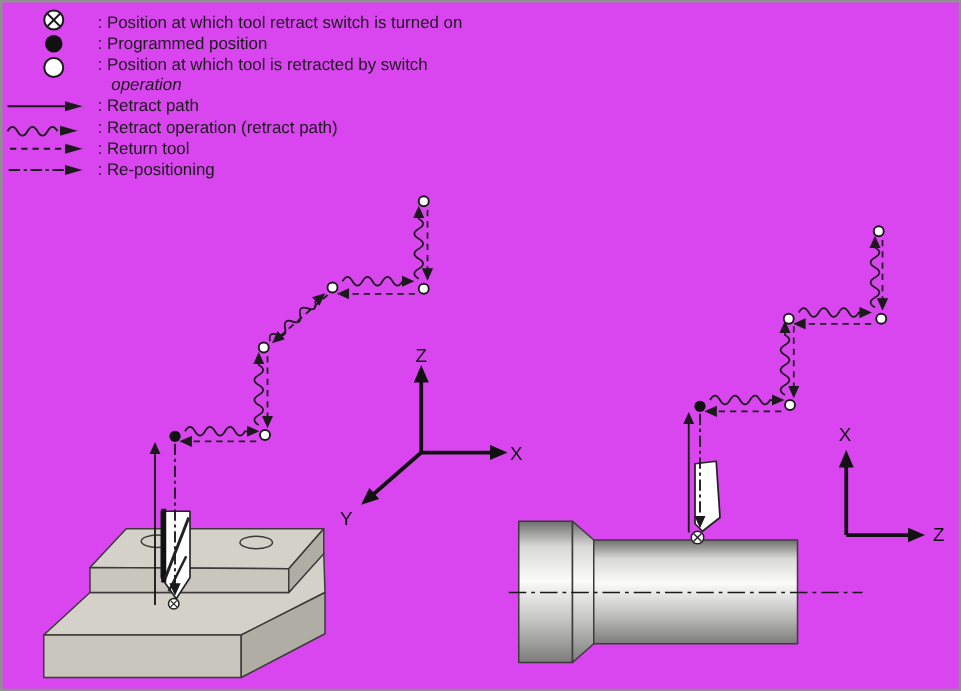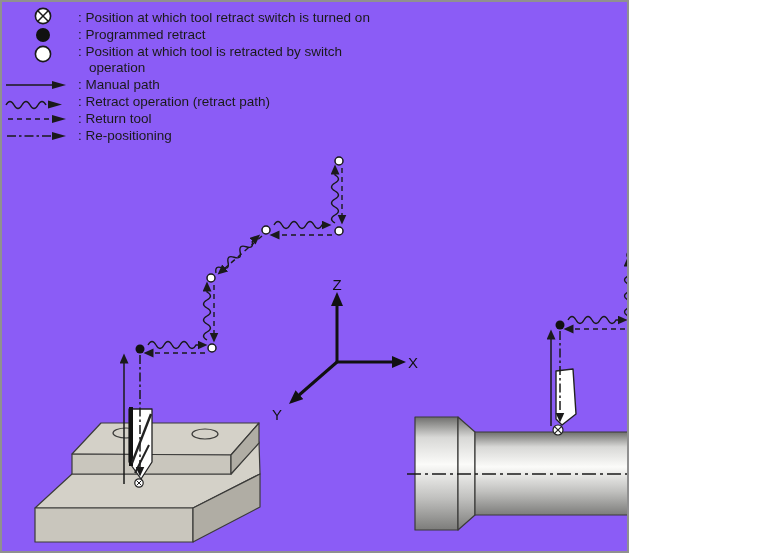--- a/index.html
+++ b/index.html
@@ -1,25 +1,25 @@
 <!DOCTYPE html>
 <html><head>
 <meta charset="utf-8">
 <style>
   html,body{margin:0;padding:0;background:#fff;}
   .canvas{
-    position:relative;width:629px;height:553px;background:#8b5cf6;
+    position:relative;width:769px;height:553px;background:#d946ef;
     border:2px solid #909090;box-sizing:border-box;overflow:hidden;
     font-family:"Liberation Sans",sans-serif;color:#1a1a1a;
   }
   .ltext{
     position:absolute;left:76px;font-size:13.5px;line-height:16px;
     white-space:nowrap;color:#1a1a1a;
   }
-  .ltext.cont{left:87px;}
+  .ltext.cont{left:87px;font-style:italic;}
   .lsym{position:absolute;}
   svg.diagram{position:absolute;left:0;top:0;}
   .k{stroke:#1a1a1a;fill:none;}
 </style>
 </head>
 <body>
 
 <div class="canvas">
 
   <div>
@@ -46,24 +46,24 @@
     <svg class="lsym" style="left:2px;top:110px" width="66" height="14">
       <line x1="4" y1="7" x2="50" y2="7" stroke="#1a1a1a" stroke-width="1.5" stroke-dasharray="5 4"></line>
       <polygon points="48,3 62,7 48,11" fill="#1a1a1a"></polygon>
     </svg>
     <svg class="lsym" style="left:2px;top:127px" width="66" height="14">
       <line x1="3" y1="7" x2="50" y2="7" stroke="#1a1a1a" stroke-width="1.5" stroke-dasharray="9 3 2.5 3"></line>
       <polygon points="48,3 62,7 48,11" fill="#1a1a1a"></polygon>
     </svg>
 
     <div class="ltext" style="top:8px">: Position at which tool retract switch is turned on</div>
-    <div class="ltext" style="top:25px">: Programmed retract</div>
+    <div class="ltext" style="top:25px">: Programmed position</div>
     <div class="ltext" style="top:42px">: Position at which tool is retracted by switch</div>
     <div class="ltext cont" style="top:58px">operation</div>
-    <div class="ltext" style="top:75px">: Manual path</div>
+    <div class="ltext" style="top:75px">: Retract path</div>
     <div class="ltext" style="top:92px">: Retract operation (retract path)</div>
     <div class="ltext" style="top:109px">: Return tool</div>
     <div class="ltext" style="top:126px">: Re-positioning</div>
   </div>
 
   <svg class="diagram" width="769" height="553" viewBox="0 0 769 553">
     <defs>
       <marker id="ah" markerUnits="userSpaceOnUse" markerWidth="11" markerHeight="10" refX="1.5" refY="4.5" orient="auto">
         <path d="M0,0 L10,4.5 L0,9 z" fill="#1a1a1a"></path>
       </marker>

